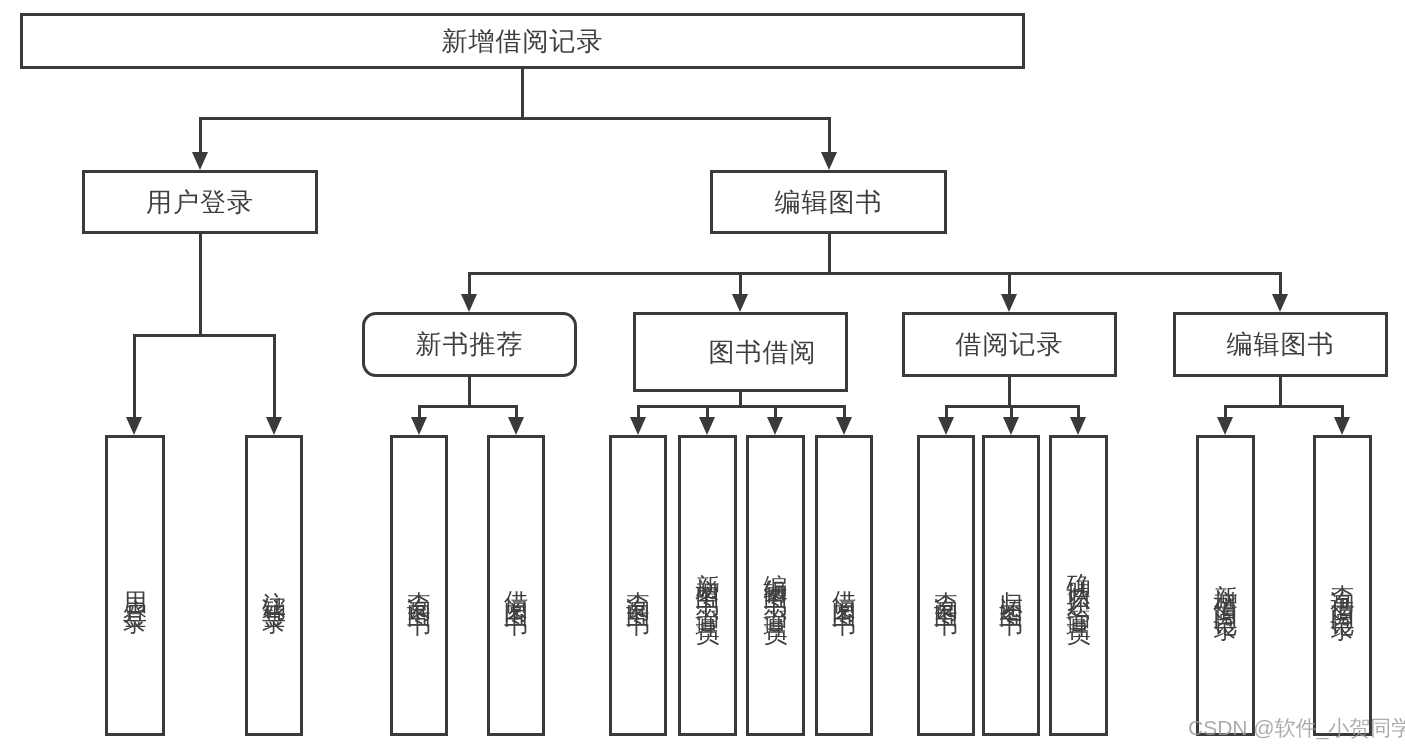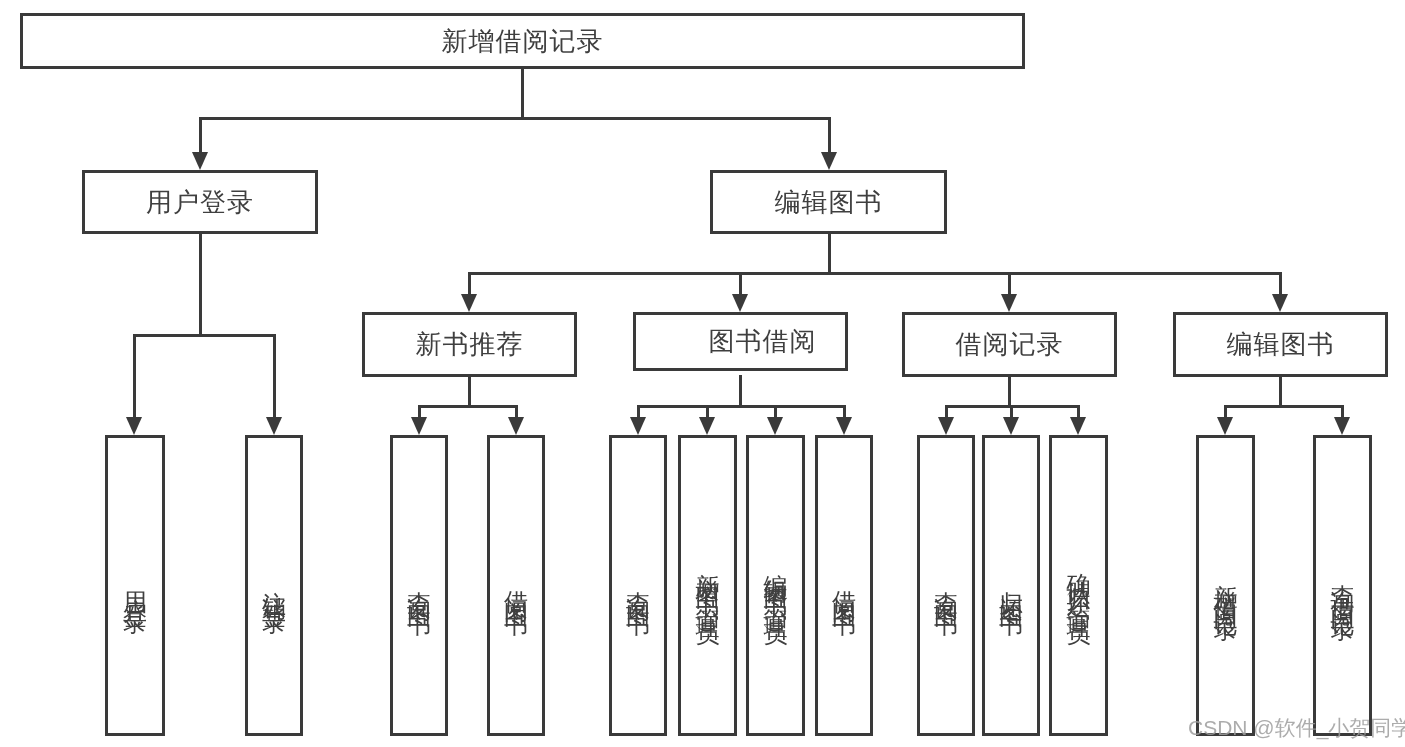--- a/index.html
+++ b/index.html
@@ -119,25 +119,25 @@
   </div>
 
   <div class="node h" style="left:82px; top:170px; width:236px; height:64px;">
     <span>用户登录</span>
   </div>
 
   <div class="node h" style="left:710px; top:170px; width:237px; height:64px;">
     <span>编辑图书</span>
   </div>
 
-  <div class="node h" style="left:362px; top:312px; width:215px; height:65px;">
+  <div class="node h" style="left:362px; top:312px; width:215px; height:65px;border-radius:14px;">
     <span>新书推荐</span>
   </div>
 
-  <div class="node h" style="left:633px; top:312px; width:215px; height:59px;padding-left:44px;">
+  <div class="node h" style="left:633px; top:312px; width:215px; height:80px;padding-left:44px;">
     <span>图书借阅</span>
   </div>
 
   <div class="node h" style="left:902px; top:312px; width:215px; height:65px;">
     <span>借阅记录</span>
   </div>
 
   <div class="node h" style="left:1173px; top:312px; width:215px; height:65px;">
     <span>编辑图书</span>
   </div>

